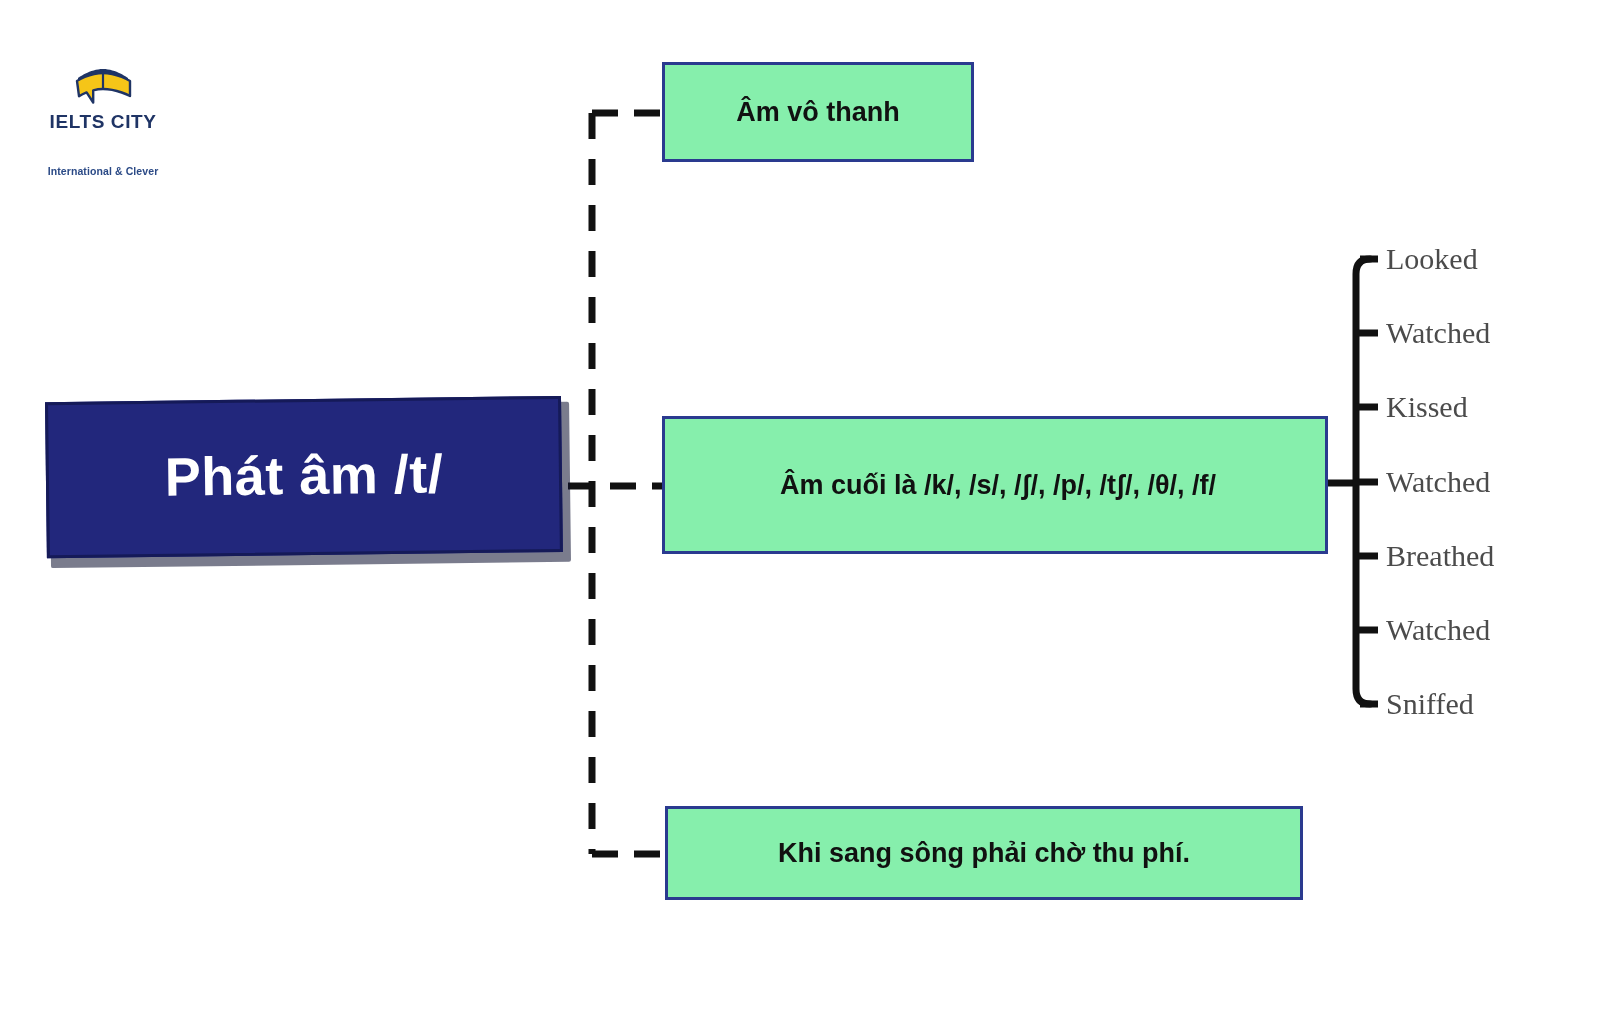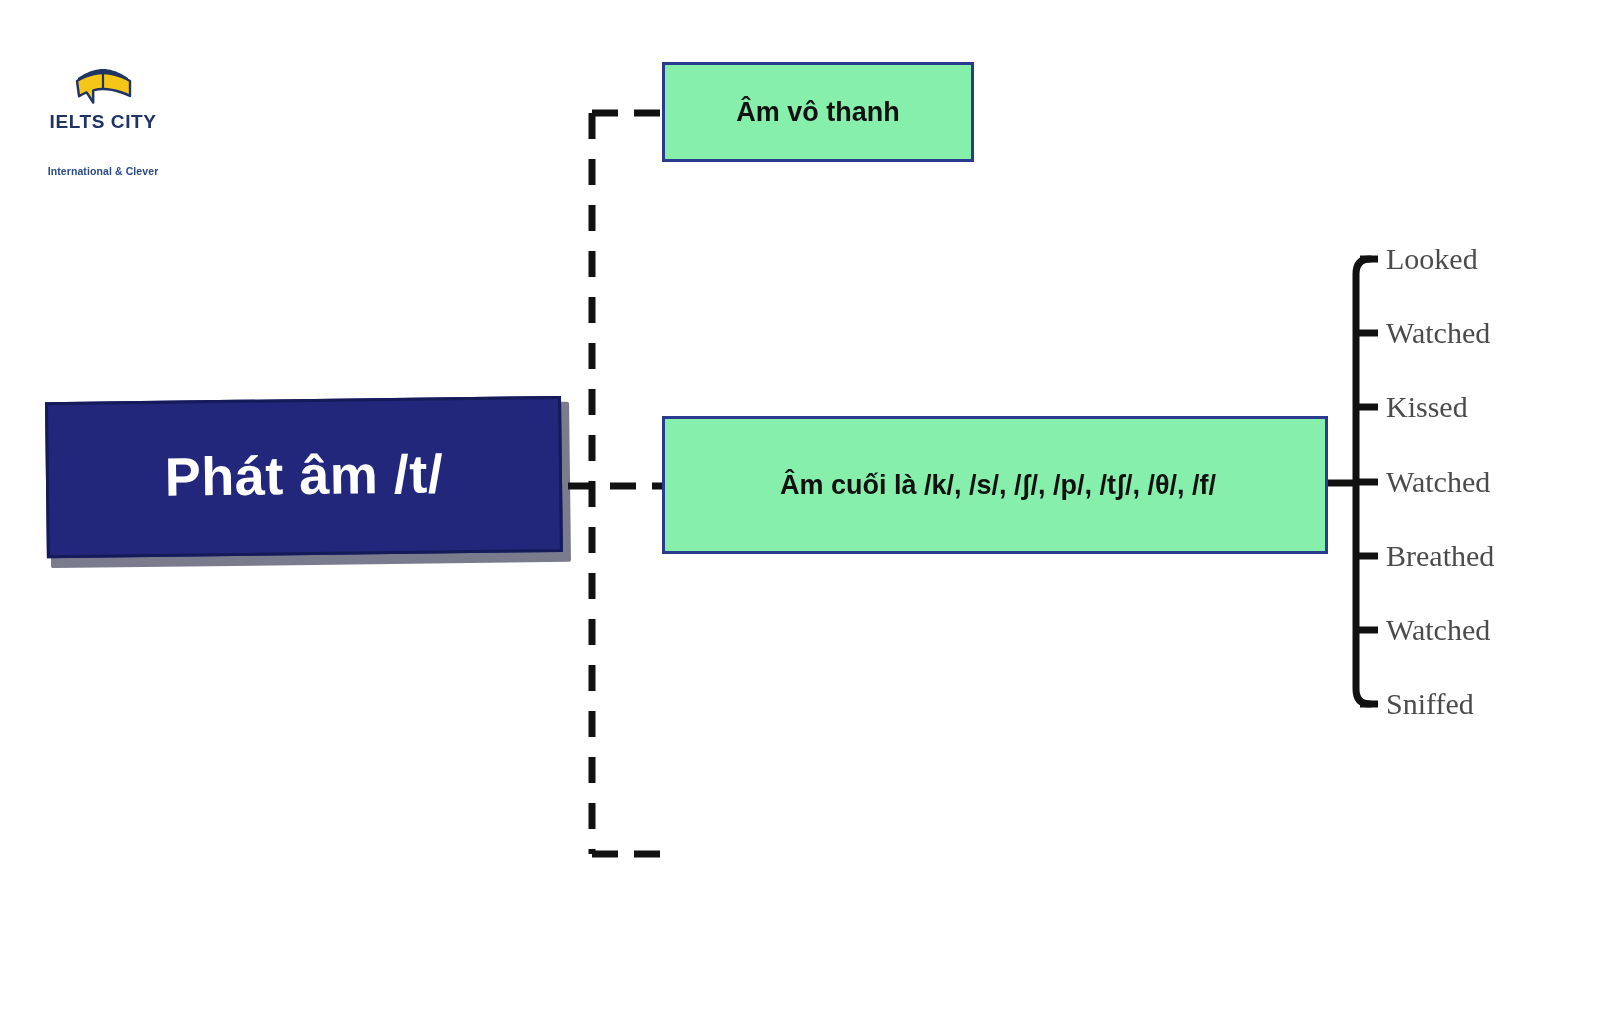--- a/index.html
+++ b/index.html
@@ -145,20 +145,23 @@
   </div>
 
   <div class="node-box" id="node-voiceless">
     <span class="node-label">Âm vô thanh</span>
   </div>
 
   <div class="node-box" id="node-endings">
     <span class="node-label">Âm cuối là /k/, /s/, /ʃ/, /p/, /tʃ/, /θ/, /f/</span>
   </div>
 
+  <div class="node-box" id="node-mnemonic">
+    <span class="node-label">Khi sang sông phải chờ thu phí.</span>
+  </div>
 
   <div class="leaf" style="top:243px">Looked</div>
   <div class="leaf" style="top:317px">Watched</div>
   <div class="leaf" style="top:391px">Kissed</div>
   <div class="leaf" style="top:466px">Watched</div>
   <div class="leaf" style="top:540px">Breathed</div>
   <div class="leaf" style="top:614px">Watched</div>
   <div class="leaf" style="top:688px">Sniffed</div>
 
 </div>

